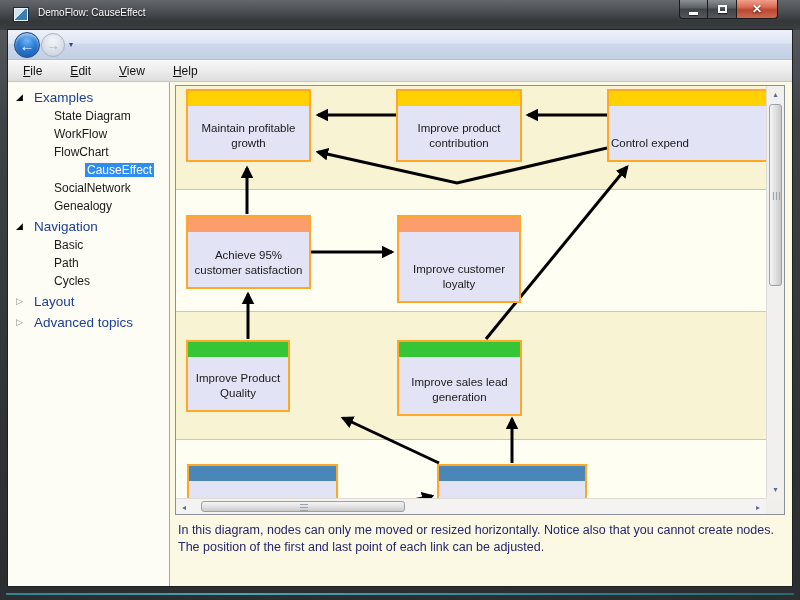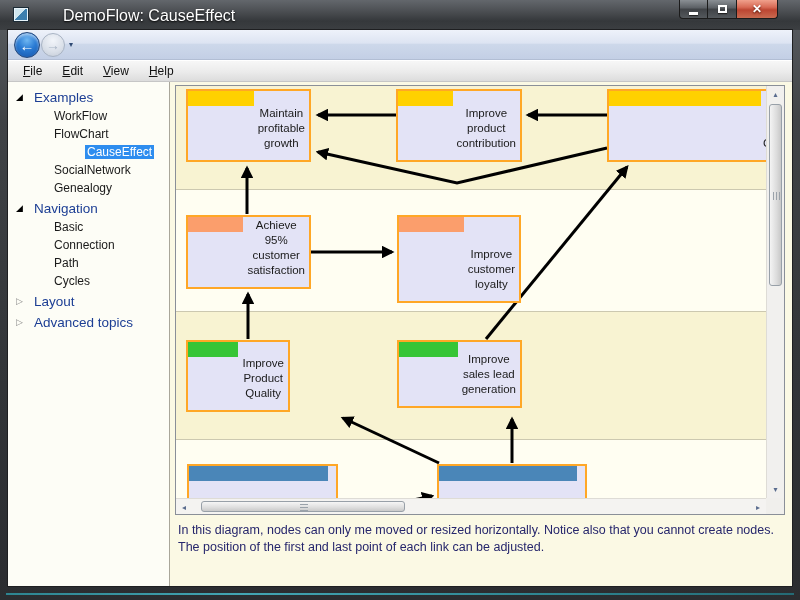--- a/index.html
+++ b/index.html
@@ -8,22 +8,22 @@
   .win { position:relative; width:800px; height:600px;
          background:linear-gradient(180deg,#5a5e63 0%,#404346 20%,#333639 60%,#2b2d30 100%);
          overflow:hidden; }
 
   
   .titlebar { position:absolute; left:0; top:0; width:800px; height:30px;
               background:linear-gradient(180deg,#63676c 0%,#4a4d51 40%,#35383b 70%,#3c3f42 100%); }
   .app-icon { position:absolute; left:13px; top:7px; width:16px; height:15px;
               background:linear-gradient(135deg,#cfe6ef 0 45%,#3c7fae 45% 100%);
               border:1px solid #1c2b36; box-shadow:inset 0 0 0 1px #e8f4fa; }
-  .title-text { position:absolute; left:38px; top:7px; color:#ffffff; font-size:16px;
-                text-shadow:0 1px 2px #000;margin-left:25px; }
+  .title-text { position:absolute; left:38px; top:7px; color:#ffffff; font-size:10px;
+                text-shadow:0 1px 2px #000; }
   .winbtns { position:absolute; right:22px; top:0; height:19px; display:flex; }
   .winbtn { height:19px; border:1px solid #1b1b1b; border-top:none;
             background:linear-gradient(180deg,#8a8f94 0%,#5a5e63 45%,#3f4246 50%,#54585c 100%);
             color:#fff; font-size:10px; display:flex; align-items:center; justify-content:center; }
   .winbtn.min { width:29px; border-radius:0 0 0 4px; }
   .winbtn.max { width:28px; border-left:none; border-right:none; }
   .winbtn.close { width:42px; border-radius:0 0 4px 0;
             background:linear-gradient(180deg,#f0a08c 0%,#d86a55 40%,#bc4632 55%,#c96a50 100%); }
   .glyph-min { width:9px; height:3px; background:#fff; margin-top:8px; box-shadow:0 1px 1px #222; }
   .glyph-max { width:9px; height:8px; border:2px solid #fff; box-shadow:0 1px 1px #222; }
@@ -43,21 +43,21 @@
               justify-content:center; box-shadow:inset 0 2px 3px rgba(255,255,255,.6); }
   .nav-fwd  { position:absolute; left:33px; top:3px; width:24px; height:24px; border-radius:50%;
               border:1px solid #a9b4c4;
               background:radial-gradient(circle at 50% 30%,#f2f5fa 0%,#d9dfe8 60%,#c2cad6 100%);
               color:#aab6c6; font-size:14px; font-weight:bold; display:flex; align-items:center;
               justify-content:center; }
   .nav-drop { position:absolute; left:61px; top:10px; font-size:8px; color:#2f4a74; }
 
   .menubar { position:absolute; left:0; top:31px; width:784px; height:21px;
              background:linear-gradient(180deg,#f7f7f7 0%,#ebebeb 55%,#dcdcdc 100%);
-             border-bottom:1px solid #c6c6c6; display:flex; align-items:center; }
+             border-bottom:1px solid #c6c6c6; display:flex; align-items:center;gap:8px; }
   .menu-item { font-size:12px; color:#111; padding:0 7px; margin-left:6px; }
   .menu-item:first-child { margin-left:8px; }
   .menu-key { text-decoration:underline; }
 
   
   .content { position:absolute; left:0; top:52px; width:784px; height:504px; display:flex; }
 
   .sidebar { width:162px; height:100%; background:#fdfdf6; border-right:1px solid #a9a69a;
              padding-top:4px; overflow:hidden; }
   .tree-section { display:flex; align-items:center; height:20px; margin-top:1px; }
@@ -74,21 +74,21 @@
   .viewport { position:absolute; left:5px; top:3px; width:610px; height:430px;
               border:1px solid #8a8f98; background:#fff; }
   .canvas { position:absolute; left:0; top:0; width:590px; height:412px; overflow:hidden; }
   .lane { position:absolute; left:0; width:590px; }
   .lane1 { top:0;   height:103px; background:#f8f3d2; }
   .lane2 { top:103px; height:122px; background:#fffef2; border-top:1px solid #ccc8b0; }
   .lane3 { top:225px; height:128px; background:#f8f3d2; border-top:1px solid #ccc8b0; }
   .lane4 { top:353px; height:59px;  background:#fffef2; border-top:1px solid #ccc8b0; }
 
   .node { position:absolute; border:2px solid #ffa726; background:#e3e3f6;
-          display:flex; flex-direction:row; }
+          display:flex; flex-direction:column; }
   .node-hdr { height:15px; width:100%; }
   .hdr-gold  .node-hdr { background:#ffd100; }
   .hdr-salmon .node-hdr { background:#fb9e6c; }
   .hdr-green .node-hdr { background:#36c536; }
   .hdr-blue  .node-hdr { background:#4a86b8; }
   .node-label { flex:1; display:flex; align-items:flex-end; justify-content:center;
                 text-align:center; font-size:11.5px; color:#1a1a1a; line-height:15px;
                 padding:0 4px 9px 4px; }
   .node-label.clip-left { justify-content:flex-start; text-align:right; white-space:nowrap;
                 overflow:hidden; padding-left:2px; }
@@ -155,20 +155,23 @@
     </div>
 
     <div class="content">
 
       <div class="sidebar">
         <div class="tree-section">
           <span class="tree-glyph">◢</span>
           <span class="tree-section-label">Examples</span>
         </div>
         <div class="tree-item">
+            <span class="tree-item-label">State Diagram</span>
+          </div>
+        <div class="tree-item">
             <span class="tree-item-label">WorkFlow</span>
           </div>
         <div class="tree-item">
             <span class="tree-item-label">FlowChart</span>
           </div>
         <div class="tree-item selected">
             <span class="tree-item-label">CauseEffect</span>
           </div>
         <div class="tree-item">
             <span class="tree-item-label">SocialNetwork</span>
@@ -176,23 +179,20 @@
         <div class="tree-item">
             <span class="tree-item-label">Genealogy</span>
           </div>
 
         <div class="tree-section">
           <span class="tree-glyph">◢</span>
           <span class="tree-section-label">Navigation</span>
         </div>
         <div class="tree-item">
             <span class="tree-item-label">Basic</span>
-          </div>
-        <div class="tree-item">
-            <span class="tree-item-label">Connection</span>
           </div>
         <div class="tree-item">
             <span class="tree-item-label">Path</span>
           </div>
         <div class="tree-item">
             <span class="tree-item-label">Cycles</span>
           </div>
 
         <div class="tree-section">
           <span class="tree-glyph collapsed">▷</span>
@@ -249,21 +249,21 @@
               <div class="node-label">Achieve 95% customer satisfaction</div>
             </div>
             <div class="node hdr-salmon" style="left:221px;top:129px;width:124px;height:88px">
               <div class="node-hdr"></div>
               <div class="node-label">Improve customer loyalty</div>
             </div>
             <div class="node hdr-green" style="left:10px;top:254px;width:104px;height:72px">
               <div class="node-hdr"></div>
               <div class="node-label">Improve Product Quality</div>
             </div>
-            <div class="node hdr-green" style="left:221px;top:254px;width:125px;height:68px">
+            <div class="node hdr-green" style="left:221px;top:254px;width:125px;height:76px">
               <div class="node-hdr"></div>
               <div class="node-label">Improve sales lead generation</div>
             </div>
             <div class="node hdr-blue" style="left:11px;top:378px;width:151px;height:60px">
               <div class="node-hdr"></div>
               <div class="node-label"></div>
             </div>
             <div class="node hdr-blue" style="left:261px;top:378px;width:150px;height:60px">
               <div class="node-hdr"></div>
               <div class="node-label"></div>

